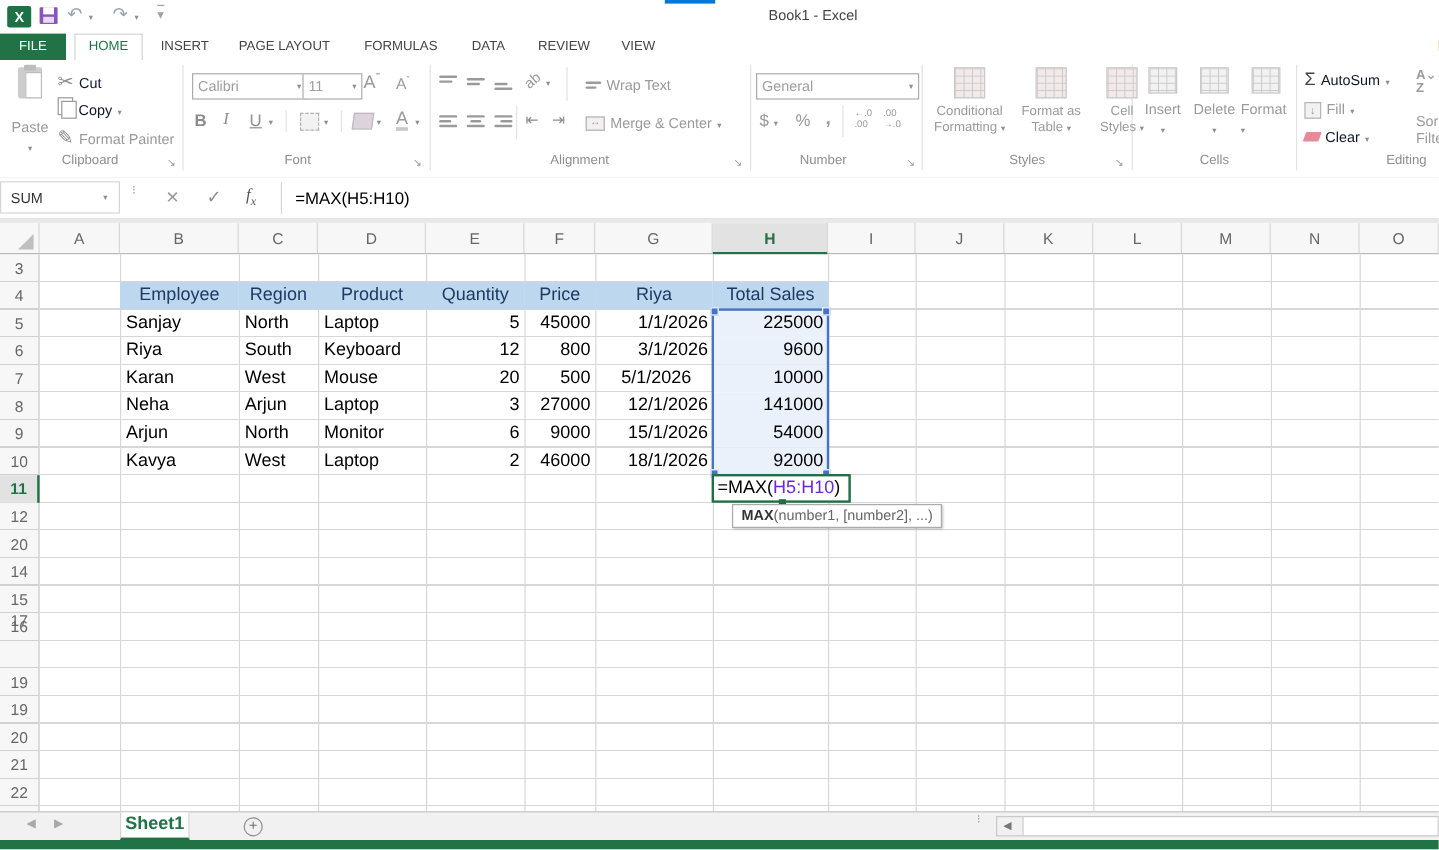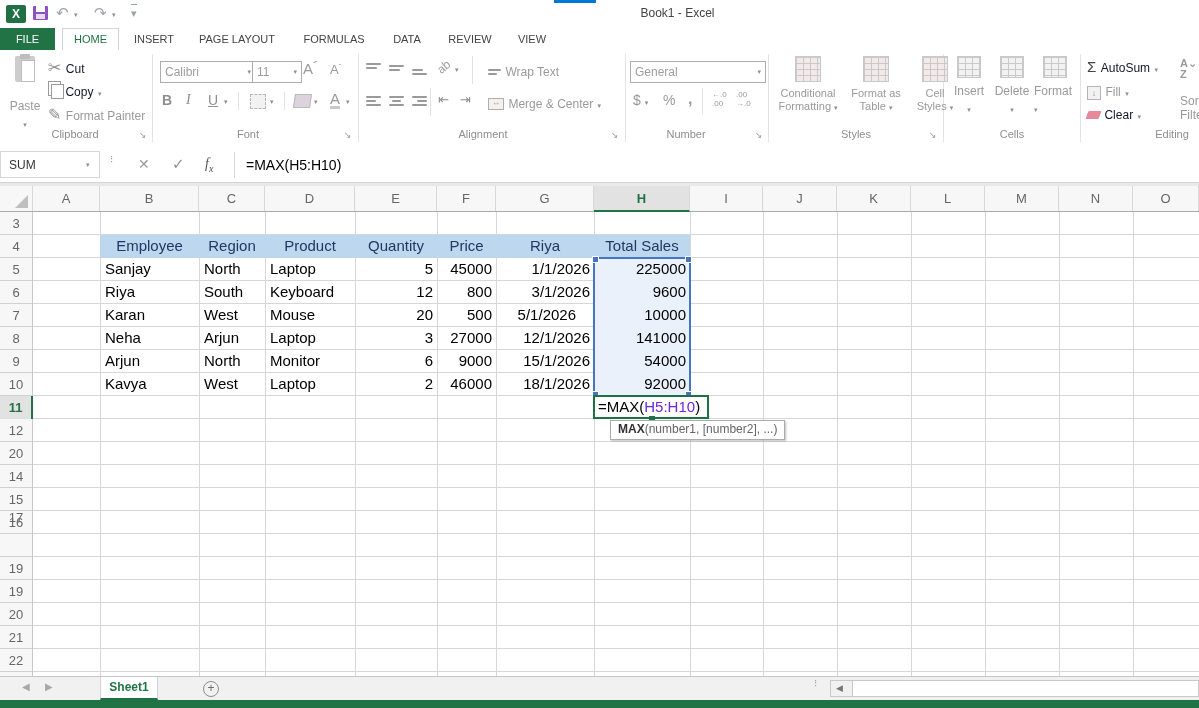--- a/index.html
+++ b/index.html
@@ -67,21 +67,21 @@
   .editcell{left:593px;top:395px;width:116px;height:24px;background:#fff;border:2px solid #1E7145;box-sizing:border-box;
             font-size:15px;line-height:20px;padding-left:3px;white-space:nowrap;z-index:5}
   .refblue{color:#6d28d9}
   .fillhandle{left:649px;top:416px;width:6px;height:6px;background:#1E7145;z-index:6}
   .tooltip{left:610px;top:420px;height:18px;border:1px solid #ABABAB;background:#fff;box-shadow:1px 1px 2px rgba(0,0,0,.25);
            font-size:12px;color:#666;line-height:17px;padding:0 7px;white-space:nowrap;z-index:7}
   
   .sheetbar{left:0;top:676px;width:1199px;height:24px;background:#F1F1F1;border-top:1px solid #C6C6C6;box-sizing:border-box}
   .navarr{top:681px;font-size:10px;color:#A8A8A8}
   .sheettab{left:100px;top:677px;width:58px;height:23px;background:#fff;border-left:1px solid #D4D4D4;border-right:1px solid #D4D4D4;
-            border-bottom:2px solid #1E7145;box-sizing:border-box;color:#217346;font-weight:bold;font-size:12px;
+            border-bottom:2px solid #1E7145;box-sizing:border-box;color:#217346;font-weight:bold;font-size:15px;
             text-align:center;line-height:20px}
   .plus-circle{left:203px;top:681px;width:14px;height:14px;border:1px solid #8E8E8E;border-radius:50%;
                color:#6D6D6D;font-size:12px;line-height:13px;text-align:center}
   .hscroll{left:830px;top:680px;width:369px;height:17px;background:#F1F1F1;border:1px solid #C9C9C9;box-sizing:border-box}
   .hthumb{left:852px;top:680px;width:347px;height:17px;background:#fff;border:1px solid #C9C9C9;box-sizing:border-box}
   .statusbar{left:0;top:700px;width:1199px;height:8px;background:#217346}
   .orange-clip{left:1193px;top:30px;width:8px;height:13px;background:#EBA13C;clip-path:polygon(0 100%,100% 0,100% 100%)}
   .dots3{color:#9E9E9E;font-size:10px;letter-spacing:0;line-height:4px}
 </style>
 </head>

